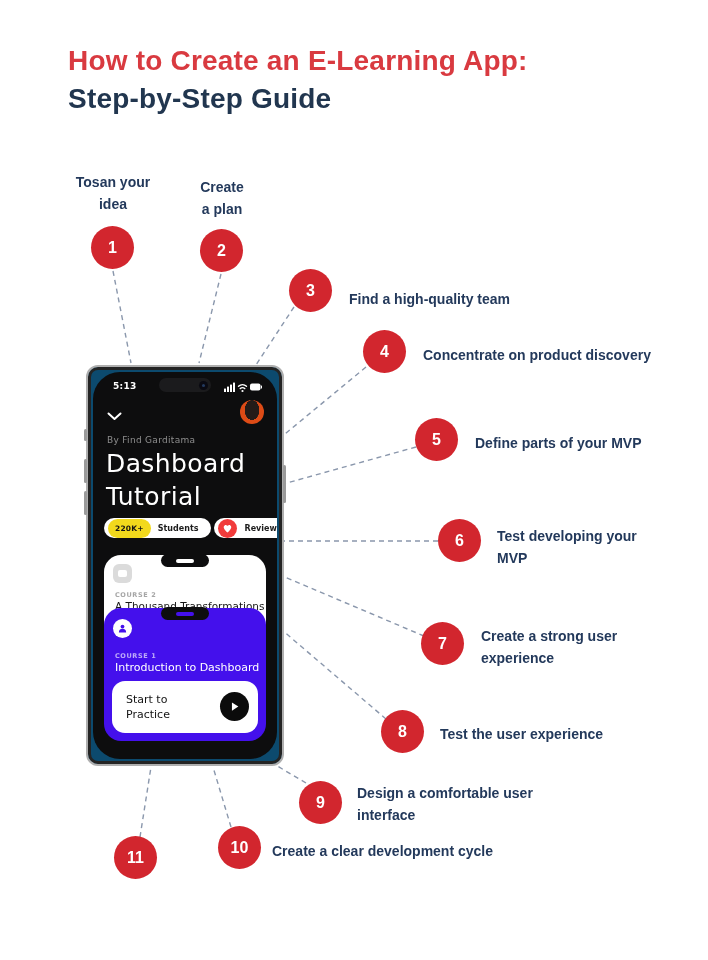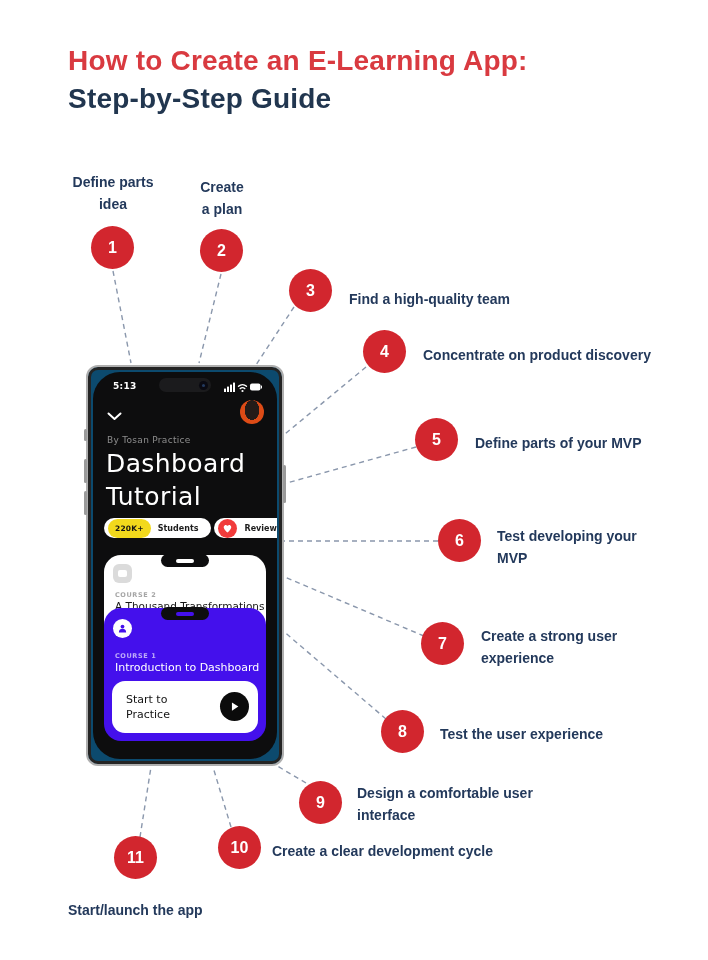--- a/index.html
+++ b/index.html
@@ -133,36 +133,35 @@
   <div class="step-circle" style="left:299px; top:781px;">
       <span>9</span>
     </div>
   <div class="step-circle" style="left:218px; top:826px;">
       <span>10</span>
     </div>
   <div class="step-circle" style="left:114px; top:836px;">
       <span>11</span>
     </div>
 
-  <div class="step-label center" style="left:55px;  top:171px; width:116px;">Define parts
+  <div class="step-label center" style="left:55px;  top:171px; width:116px;">Tosan your
 idea</div>
   <div class="step-label center" style="left:164px; top:176px; width:116px;">Create
 a plan</div>
   <div class="step-label" style="left:349px; top:288px;">Find a high-quality team</div>
   <div class="step-label" style="left:423px; top:344px;">Concentrate on product discovery</div>
   <div class="step-label" style="left:475px; top:432px;">Define parts of your MVP</div>
   <div class="step-label" style="left:497px; top:525px;">Test developing your
 MVP</div>
   <div class="step-label" style="left:440px; top:723px;">Test the user experience</div>
   <div class="step-label" style="left:481px; top:625px;">Create a strong user
 experience</div>
   <div class="step-label" style="left:357px; top:782px;">Design a comfortable user
 interface</div>
   <div class="step-label" style="left:272px; top:840px;">Create a clear development cycle</div>
-  <div class="step-label launch-label">Start/launch the app</div>
 
   <div class="phone">
     <div class="side-btn" style="left:-4px; top:62px;  width:3px; height:12px;"></div>
     <div class="side-btn" style="left:-4px; top:92px;  width:3px; height:24px;"></div>
     <div class="side-btn" style="left:-4px; top:124px; width:3px; height:24px;"></div>
     <div class="side-btn" style="right:-4px; top:98px; width:3px; height:38px;"></div>
 
     <div class="screen">
 
       <div class="status-time">5:13</div>
@@ -185,21 +184,21 @@
           <rect x="26" y="1.5" width="10.5" height="7" rx="2" fill="#ffffff"></rect>
           <rect x="37" y="3.5" width="1.2" height="3" rx="0.6" fill="#ffffff"></rect>
         </g>
       </svg>
 
       <svg class="chevron" width="15" height="9" viewBox="0 0 15 9">
         <polyline points="1.5,1.5 7.5,7 13.5,1.5" fill="none" stroke="#ffffff" stroke-width="2" stroke-linecap="round" stroke-linejoin="round"></polyline>
       </svg>
       <div class="avatar"></div>
 
-      <div class="byline">By Tosan Practice</div>
+      <div class="byline">By Find Garditama</div>
       <div class="app-title">Dashboard
 Tutorial</div>
 
       <div class="badges">
         <div class="pill">
           <span class="count-chip">220K+</span>
           <span class="pill-text">Students</span>
         </div>
         <div class="pill">
           <span class="reviews-ico">

